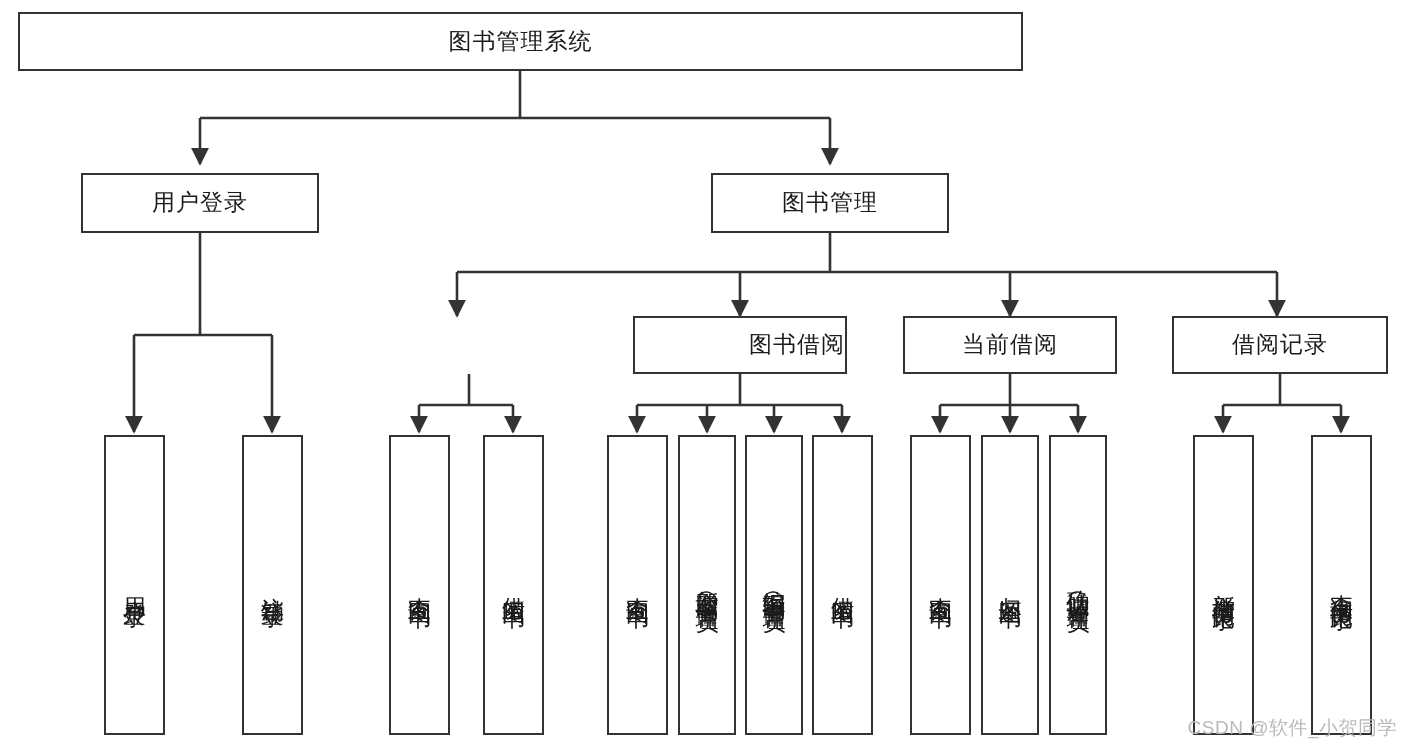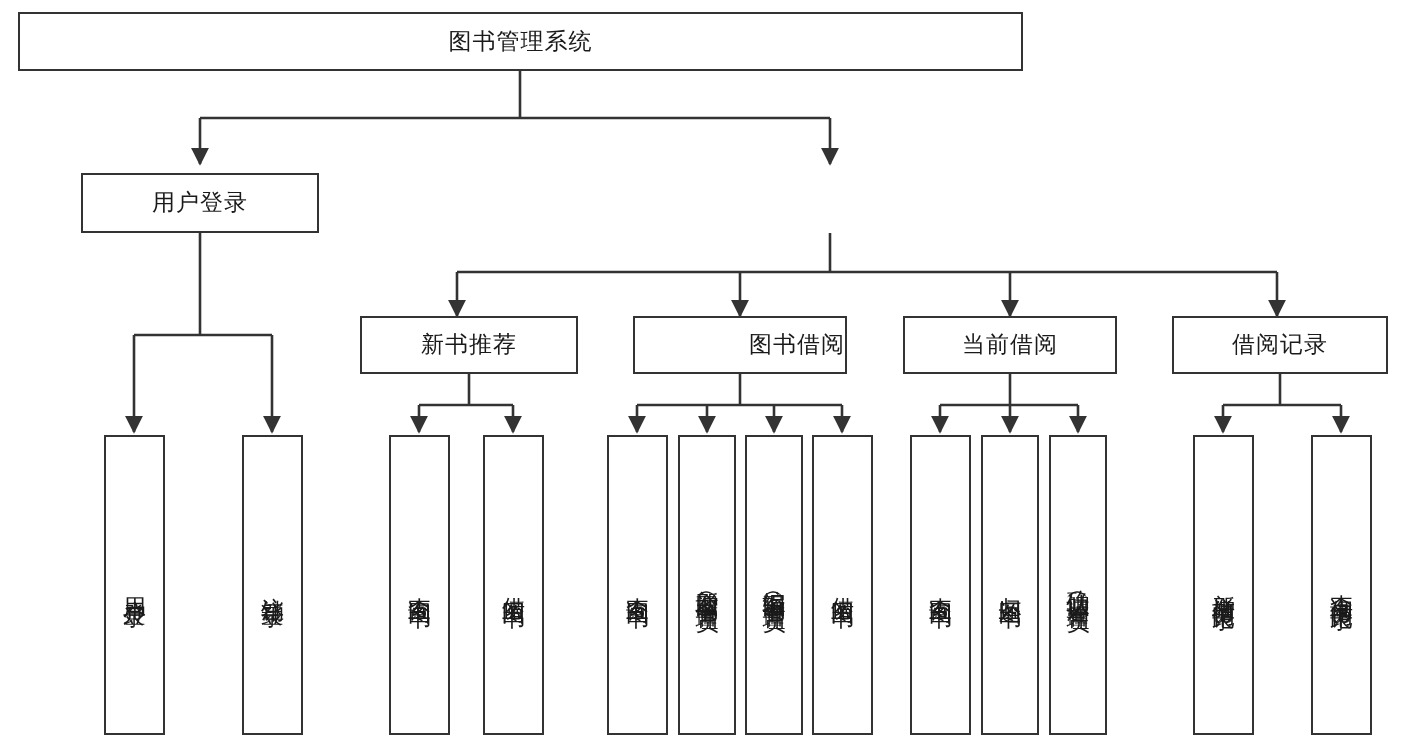--- a/index.html
+++ b/index.html
@@ -117,24 +117,24 @@
     </g>
   </svg>
 
   <div class="node horiz" style="left:18px; top:12px; width:1005px; height:59px;">
     <span>图书管理系统</span>
   </div>
 
   <div class="node horiz" style="left:81px; top:173px; width:238px; height:60px;">
     <span>用户登录</span>
   </div>
+  <div class="node horiz" style="left:711px; top:173px; width:238px; height:60px;">
+    <span>图书管理</span>
+  </div>
 
-  <div class="node horiz" style="left:360px; top:316px; width:218px; height:58px;">
-    <span>新书推荐</span>
-  </div>
   <div class="node horiz" style="left:633px; top:316px; width:214px; height:58px;justify-content:flex-end;">
     <span>图书借阅</span>
   </div>
   <div class="node horiz" style="left:903px; top:316px; width:214px; height:58px;">
     <span>当前借阅</span>
   </div>
   <div class="node horiz" style="left:1172px; top:316px; width:216px; height:58px;justify-content:center;">
     <span>借阅记录</span>
   </div>
 
@@ -175,14 +175,15 @@
     <span>确认归还（管理员）</span>
   </div>
 
   <div class="node vert" style="left:1193px; top:435px; width:61px; height:300px;">
     <span>新增借阅记录</span>
   </div>
   <div class="node vert" style="left:1311px; top:435px; width:61px; height:300px;">
     <span>查询借阅记录</span>
   </div>
 
+  <div class="watermark">CSDN @软件_小贺同学</div>
 
 </div>
 
 </body></html>

